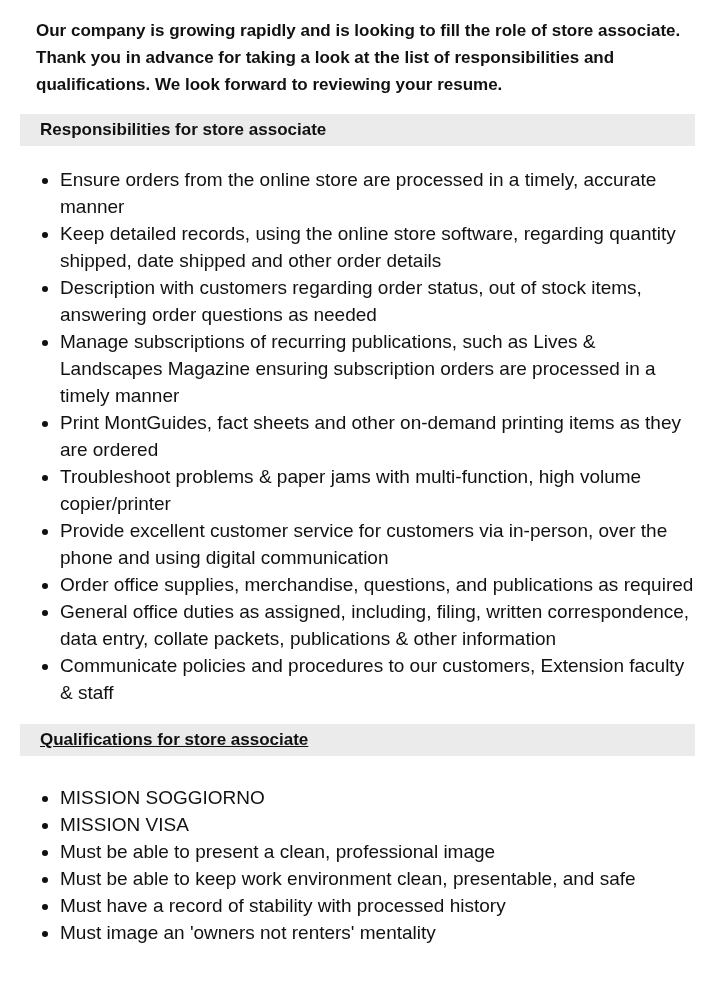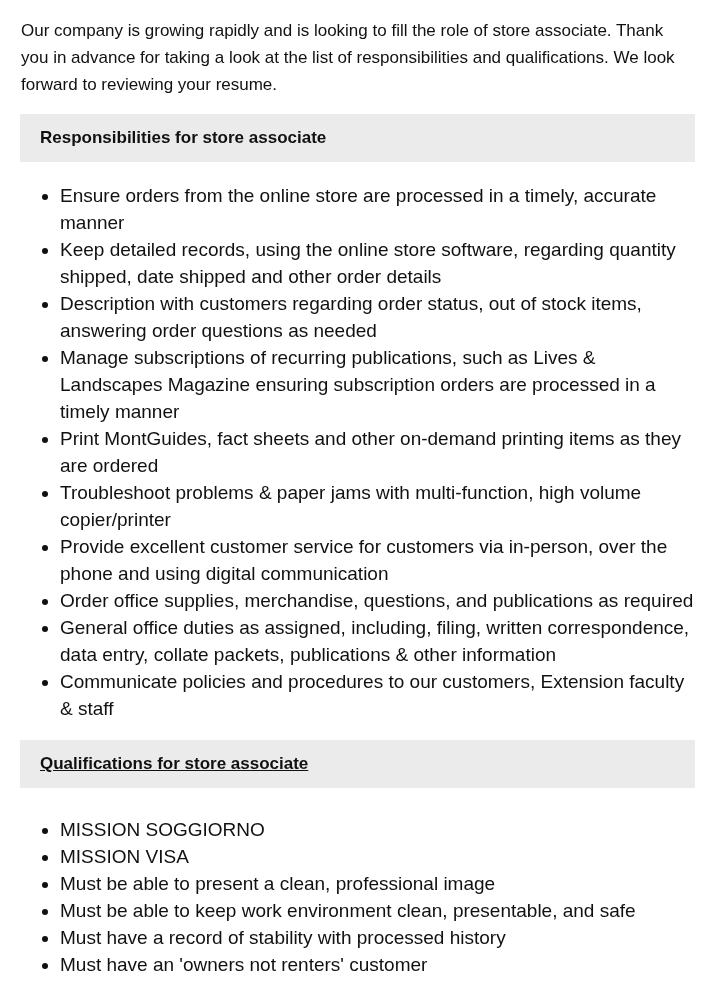--- a/index.html
+++ b/index.html
@@ -8,27 +8,27 @@
     font-family: "Liberation Sans", "DejaVu Sans", sans-serif;
     color: #111111;
   }
   .page { padding: 0 25px 0 20px; }
   h1 {
     margin: 0; padding-top: 2px;
     font-size: 32px; line-height: 42px; font-weight: bold;
     text-align: center; color: #000;
   }
   .intro {
-    margin: 17px 0 0 1px;
-    font-size: 17px; line-height: 27px;
+    margin: 17px 0 0 16px;
+    font-size: 17px; line-height: 27px; font-weight: bold;
   }
   .section-header {
     margin-top: 16px;
     background: #ebebeb;
-    height: 48px;
+    height: 32px;
     display: flex; align-items: center;
     padding-left: 20px;
     font-size: 17px; font-weight: bold;
   }
   ul {
     margin: 20px 0 0 0; padding-left: 40px;
     font-size: 19px; line-height: 27px;
   }
   ul.resp { margin-top: 20px; margin-bottom: 0; }
   ul.qual { margin-top: 28px; }
@@ -55,15 +55,15 @@
     <li>Communicate policies and procedures to our customers, Extension faculty &amp; staff</li>
   </ul>
 
   <div class="section-header qual-header">Qualifications for store associate</div>
   <ul class="qual">
     <li>MISSION SOGGIORNO</li>
     <li>MISSION VISA</li>
     <li>Must be able to present a clean, professional image</li>
     <li>Must be able to keep work environment clean, presentable, and safe</li>
     <li>Must have a record of stability with processed history</li>
-    <li>Must have an 'owners not renters' customer</li>
+    <li>Must image an 'owners not renters' mentality</li>
   </ul>
 </div>
 
 </body></html>

